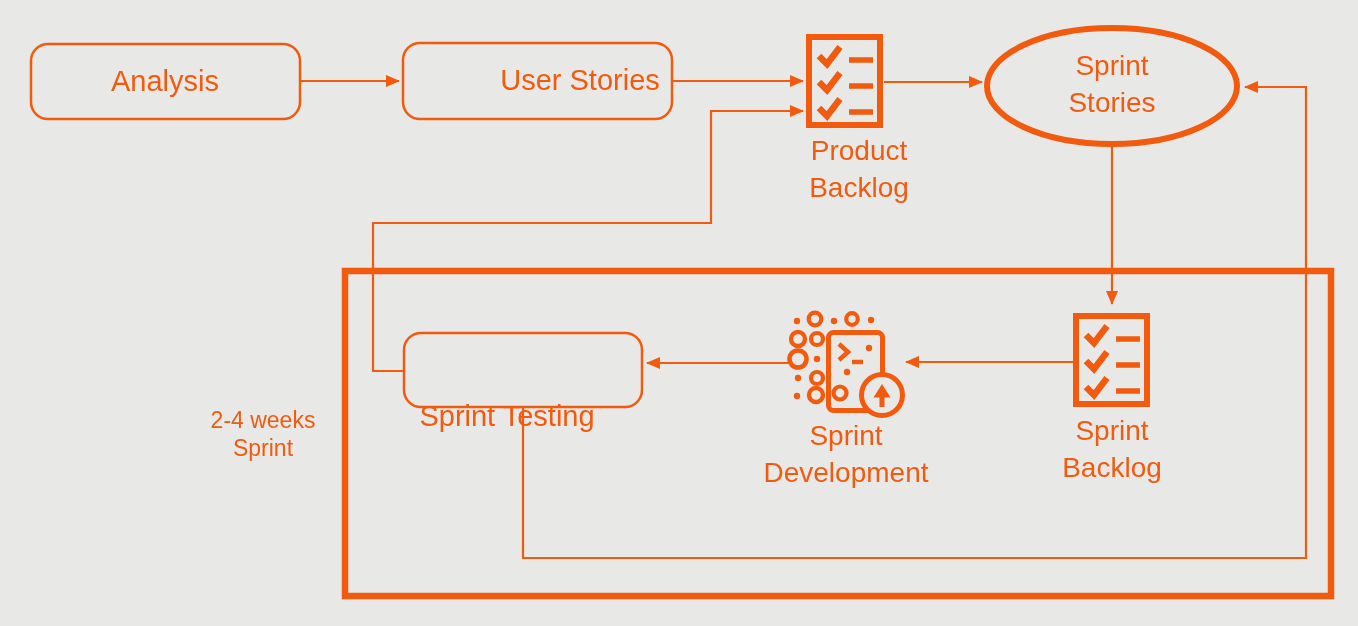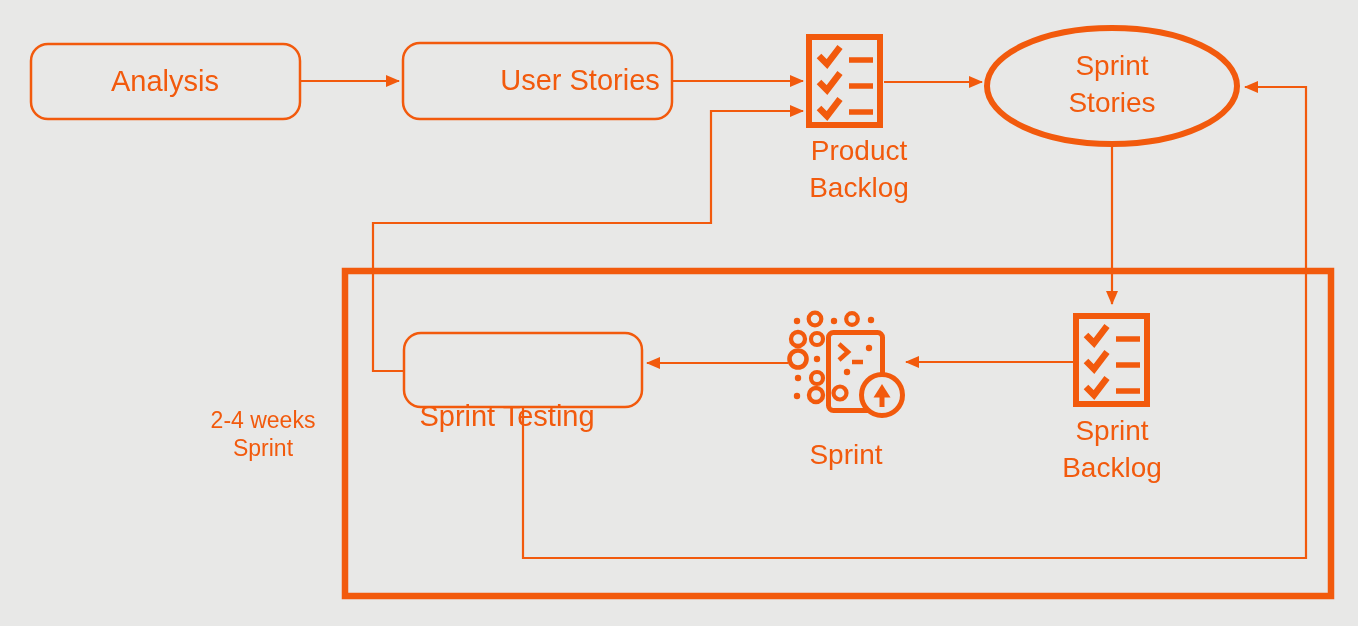--- a/index.html
+++ b/index.html
@@ -115,20 +115,21 @@
     <div>Stories</div>
   </div>
 
   <div class="lbl cap-lbl" style="left:1112px;top:449px;">
     <div>Sprint</div>
     <div>Backlog</div>
   </div>
 
   <div class="lbl cap-lbl" style="left:846px;top:454px;">
     <div>Sprint</div>
+    <div>Development</div>
   </div>
 
   <div class="lbl node-lbl" style="left:507px;top:369px;margin-top:48px;">Sprint Testing</div>
 
   <div class="lbl note-lbl" style="left:540px;top:183px;">
   </div>
 
   <div class="lbl dur-lbl" style="left:263px;top:410px;margin-top:24px;">
     <div>2-4 weeks</div>
     <div>Sprint</div>

